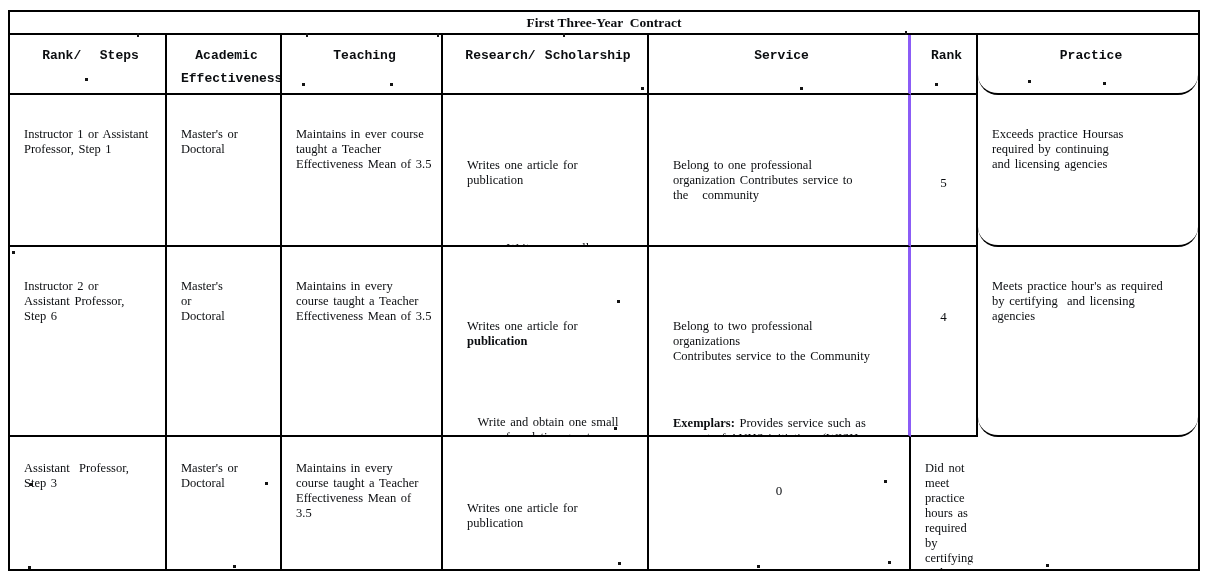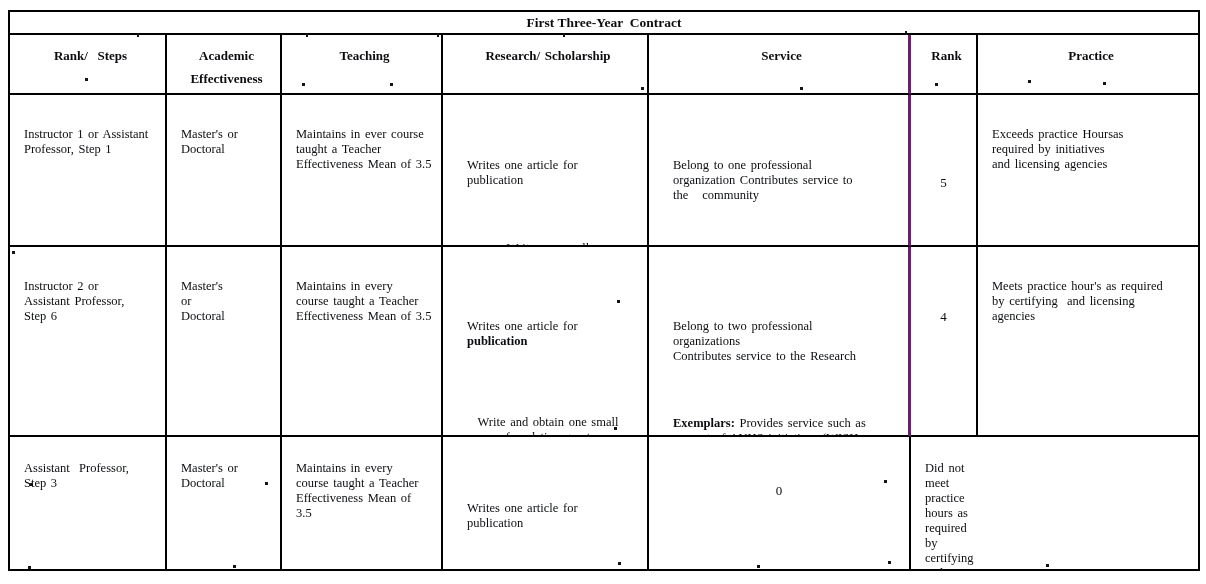--- a/index.html
+++ b/index.html
@@ -1,24 +1,24 @@
 <!DOCTYPE html>
 <html><head>
 <meta charset="utf-8">
 <style>
   html,body{margin:0;padding:0;background:#ffffff;}
   body{width:1206px;height:584px;position:relative;font-family:"Liberation Serif",serif;color:#0b0d10;}
   .table{position:absolute;left:8px;top:10px;width:1192px;height:561px;border:2px solid #000;box-sizing:border-box;background:#fff;}
   .title-row{height:23px;box-sizing:border-box;border-bottom:2px solid #000;text-align:center;font-weight:bold;font-size:13.5px;padding-top:3px;white-space:pre-wrap;}
   .grid{display:grid;grid-template-columns:157px 115px 161px 206px 262px 67px auto;grid-template-rows:60px 152px 190px auto;height:534px;}
   .c{box-sizing:border-box;border-right:2px solid #000;border-bottom:2px solid #000;overflow:hidden;font-size:12.5px;line-height:15px;white-space:pre-wrap;word-spacing:1.5px;padding:0 8px 0 14px;}
-  .c.last{border-right:none;}
-  .c.thick{border-right:3px solid #701a75;}
+  .c.last{border-right:none;border-radius:20px;}
+  .c.thick{border-right:3px solid #8b5cf6;}
   .rowlast{border-bottom:none;}
-  .h{font-weight:bold;text-align:center;font-size:13px;line-height:23px;padding-top:9px;}
+  .h{font-weight:bold;text-align:center;font-size:13px;line-height:23px;padding-top:9px;font-family:Liberation Mono, monospace;}
   .para{margin:10px;}
   .p2{margin-top:13px;text-align:center;}
   .p2.gap-lg{margin-top:26px;}
   .exemplars{margin-top:12px;}
   .rank-cell{text-align:center;padding-left:0;padding-right:0;font-size:13px;}
   .pt-r1{padding-top:32px;}
   .pt-r1b{padding-top:23px;}
   .pt-r2{padding-top:32px;}
   .pt-r3{padding-top:24px;}
   .rank-r1{padding-top:80px;}
@@ -59,42 +59,42 @@
     <div class="c thick pt-r1b">
       <p class="para">Belong to one professional
 organization Contributes service to
 the   community</p>
       <p class="para exemplars"><b>Exemplars:</b><span> Membership in
 theAmericanNurses Association, NLN
 or local professional organization.</span></p>
     </div>
     <div class="c rank-cell rank-r1">5</div>
     <div class="c last pt-r1">Exceeds practice Hoursas
-required by initiatives
+required by continuing
 and licensing agencies</div>
 
     <div class="c pt-r2">Instructor 2 or
 Assistant Professor,
 Step 6</div>
     <div class="c pt-r2">Master's
 or
 Doctoral</div>
     <div class="c pt-r2">Maintains in every
 course taught a Teacher
 Effectiveness Mean of 3.5</div>
     <div class="c pt-r2">
       <p class="para"><span>Writes one article for
 </span><b>publication</b></p>
       <p class="para p2 gap-lg">Write and obtain one small
 foundation grant</p>
     </div>
     <div class="c thick pt-r2">
       <p class="para">Belong to two professional
 organizations
-Contributes service to the Research</p>
+Contributes service to the Community</p>
       <p class="para exemplars"><b>Exemplars:</b><span> Provides service such as
 support of AUHS initiatives (WISH,
 MASH) clinical partner presentations
 and continuing education or  similar
 service.</span></p>
     </div>
     <div class="c rank-cell rank-r2">4</div>
     <div class="c last pt-r2">Meets practice hour's as required
 by certifying  and licensing
 agencies</div>

